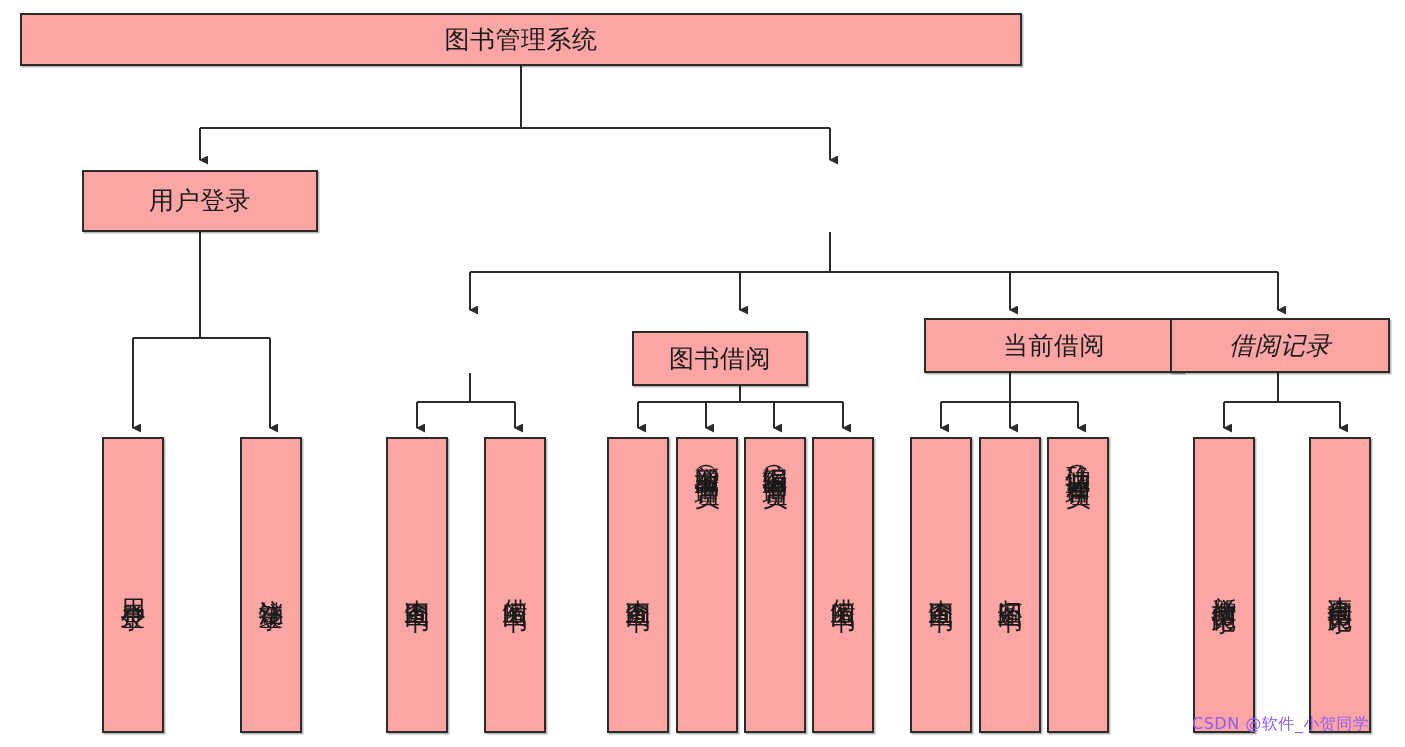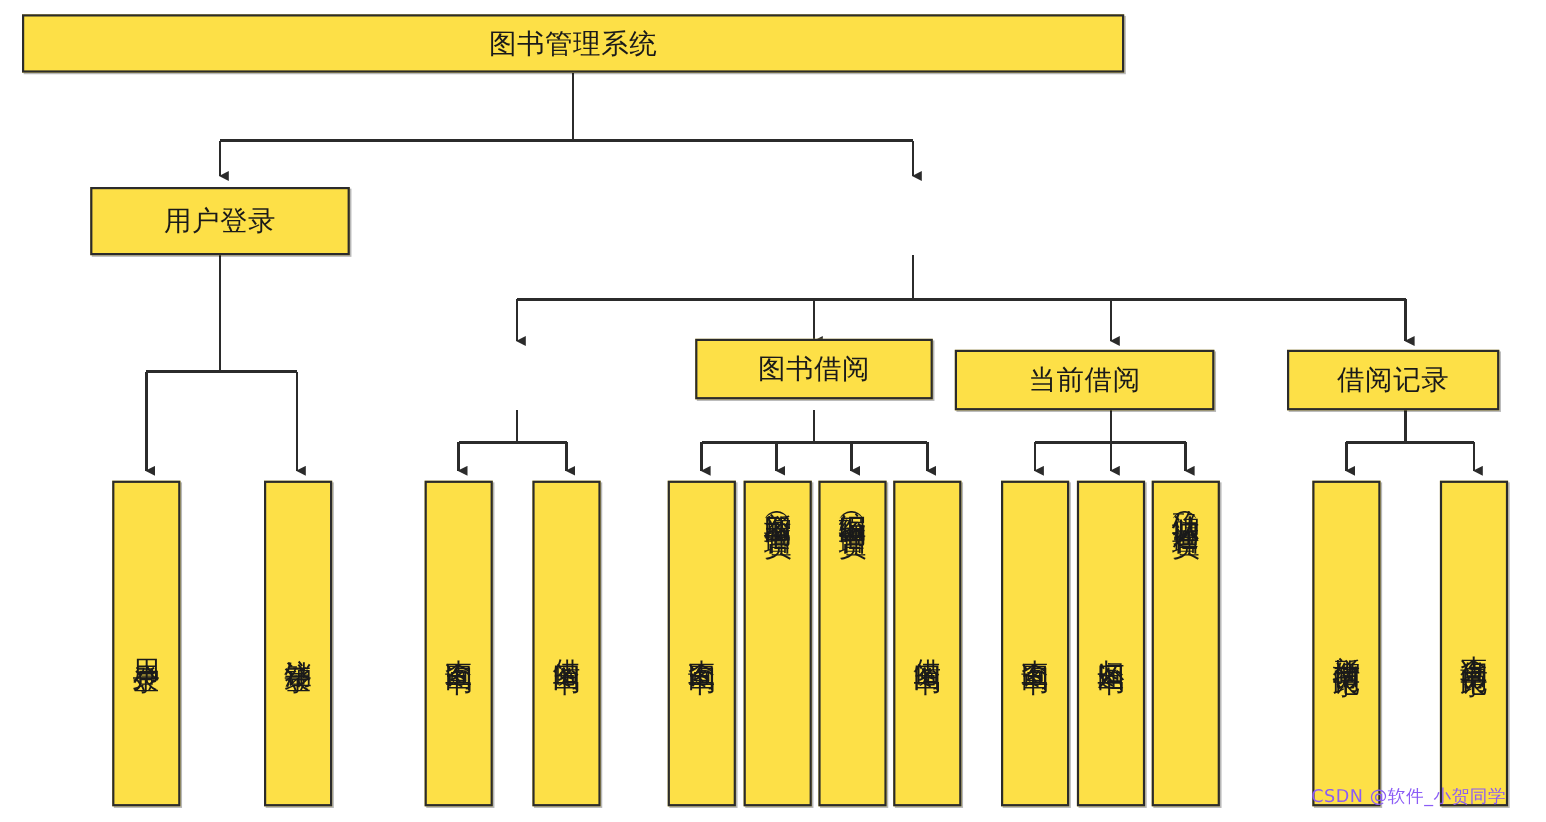--- a/index.html
+++ b/index.html
@@ -23,21 +23,21 @@
     left: 0;
     top: 0;
     width: 1405px;
     height: 747px;
     pointer-events: none;
   }
   .node {
     position: absolute;
     box-sizing: border-box;
     border: 2.5px solid #2b2b2b;
-    background: #fde047;
+    background: #fca5a5;
     display: flex;
     align-items: center;
     justify-content: center;
     color: #1a1a1a;
     box-shadow: 1.5px 1.5px 0 rgba(0,0,0,0.28);
   }
   .node-label {
     display: block;
     line-height: 1.12;
     letter-spacing: 0.5px;
@@ -136,29 +136,29 @@
   <div class="node root horiz" style="left:20px; top:13px; width:1002px; height:53px;">
     <span class="node-label">图书管理系统</span>
   </div>
 
   <div class="node horiz" style="left:82px; top:170px; width:236px; height:62px;">
     <span class="node-label">用户登录</span>
   </div>
 
 
 
-  <div class="node horiz" style="left:632px; top:308px; width:216px; height:55px;">
+  <div class="node horiz" style="left:632px; top:331px; width:176px; height:55px;">
     <span class="node-label">图书借阅</span>
   </div>
 
-  <div class="node horiz" style="left:868px; top:318px; width:236px; height:55px;">
+  <div class="node horiz" style="left:924px; top:318px; width:260px; height:55px;">
     <span class="node-label">当前借阅</span>
   </div>
 
-  <div class="node horiz" style="left:1170px; top:318px; width:193px; height:55px;">
+  <div class="node horiz" style="left:1170px; top:318px; width:220px; height:55px;font-style:italic;">
     <span class="node-label">借阅记录</span>
   </div>
 
   <div class="node vert center-text" style="left:102px; top:437px; width:62px; height:296px;">
     <span class="node-label">用户登录</span>
   </div>
 
   <div class="node vert center-text" style="left:240px; top:437px; width:62px; height:296px;">
     <span class="node-label">注销登录</span>
   </div>

